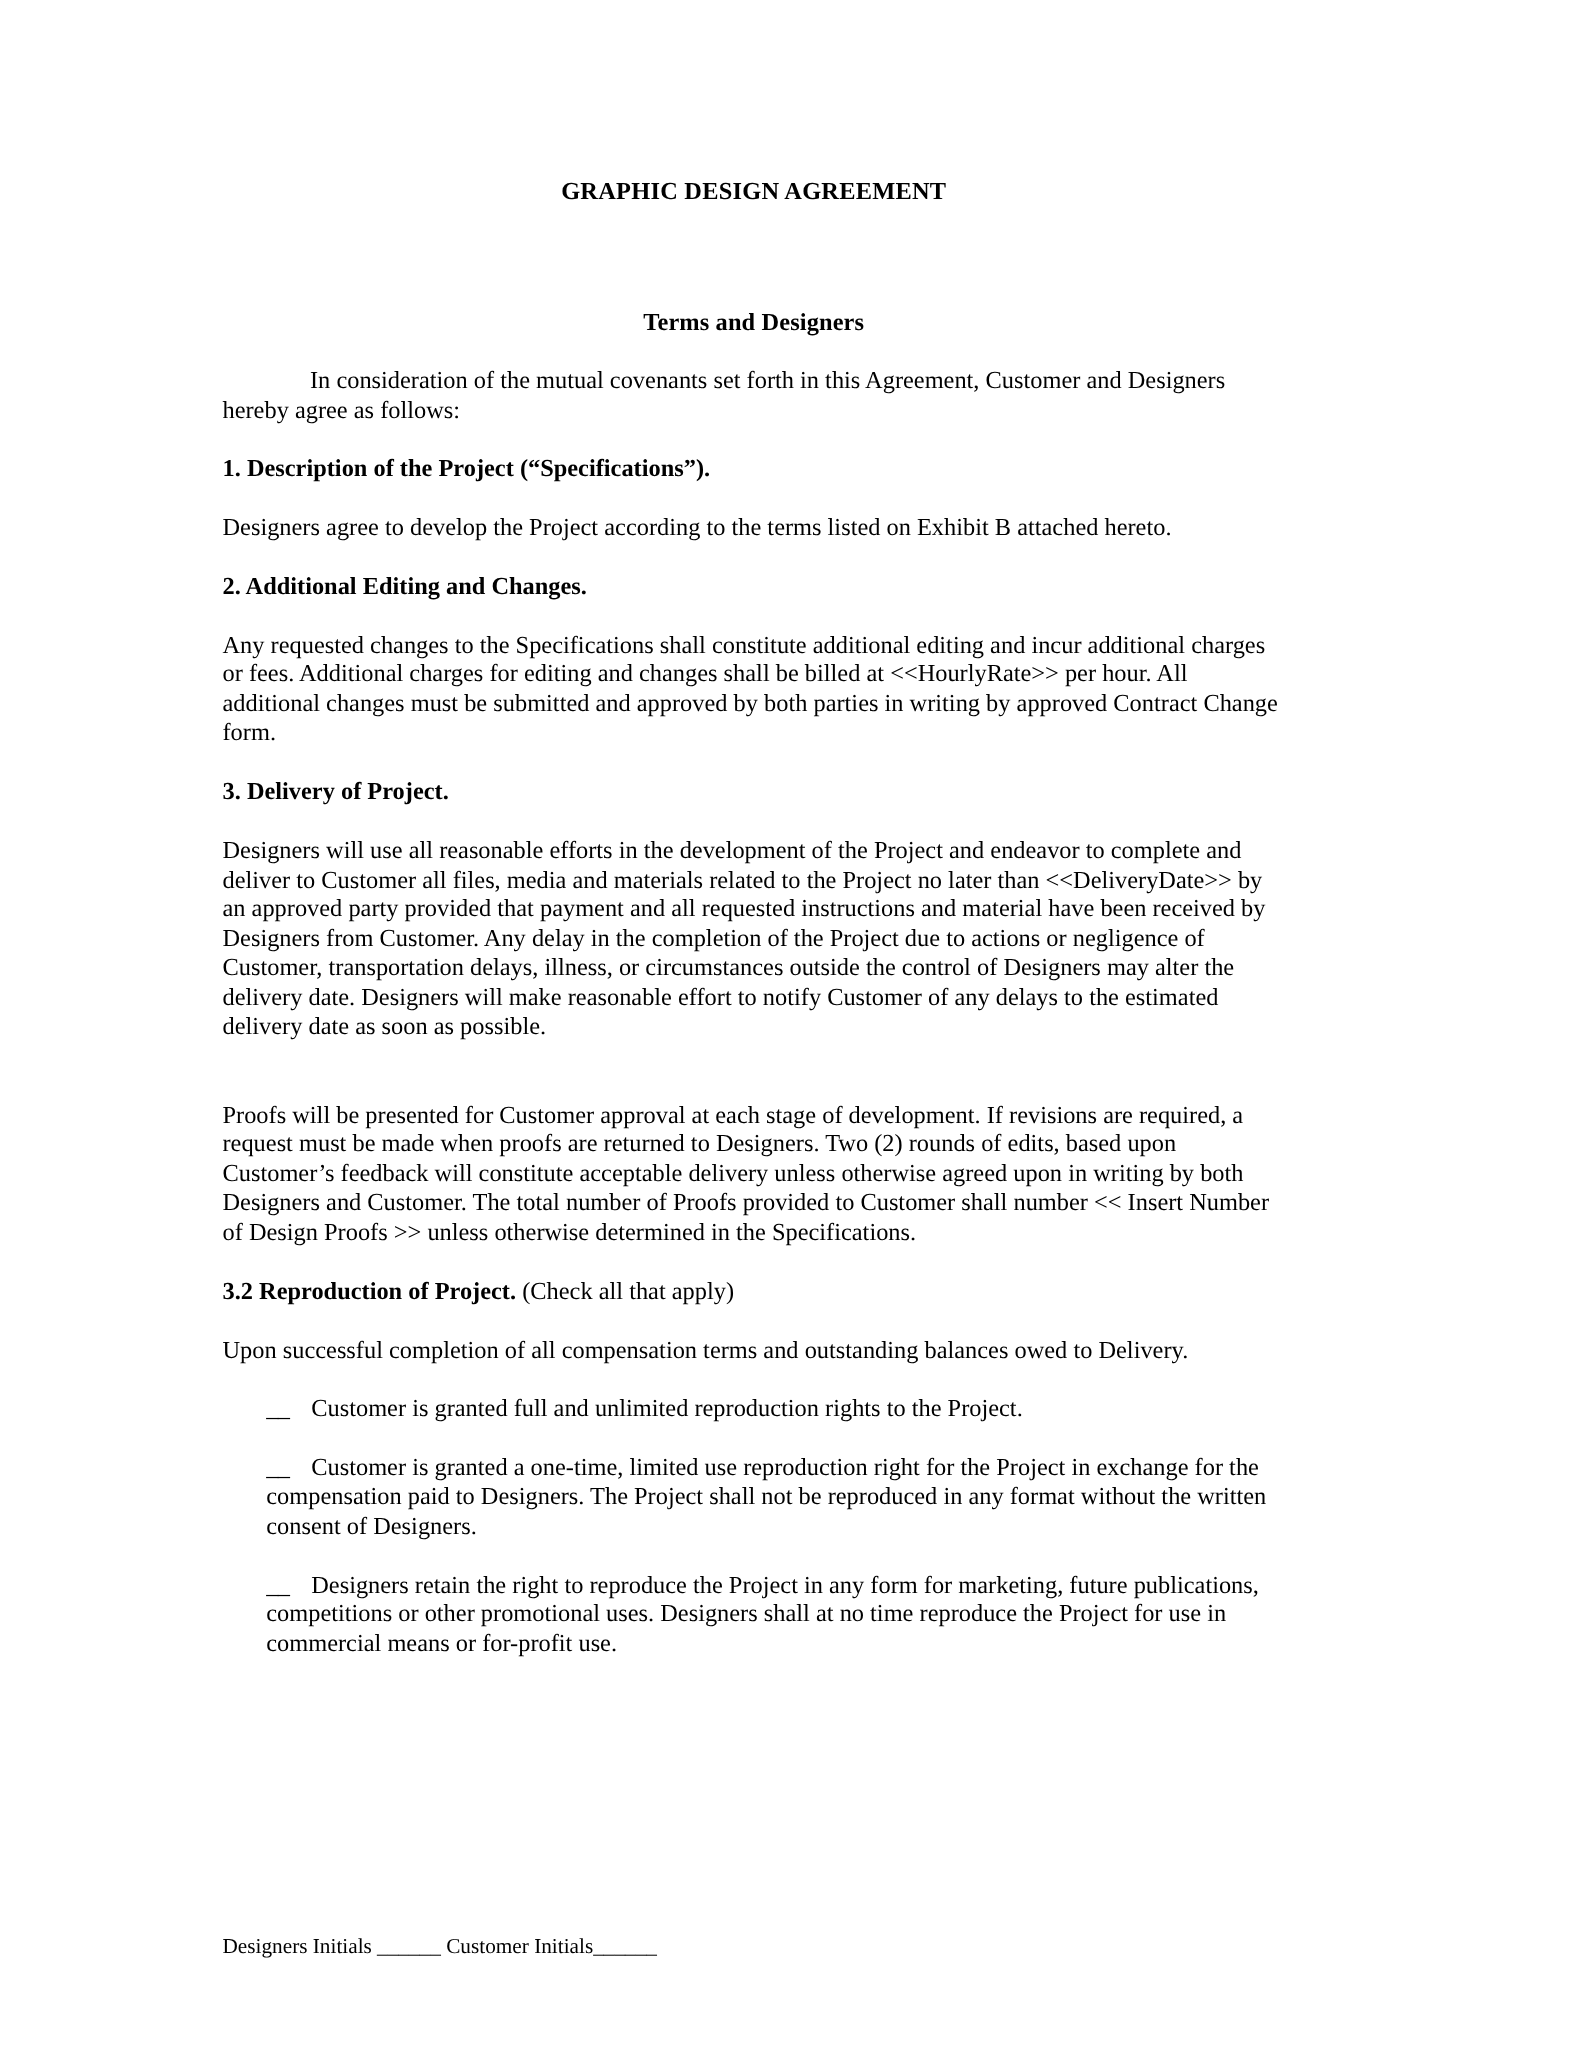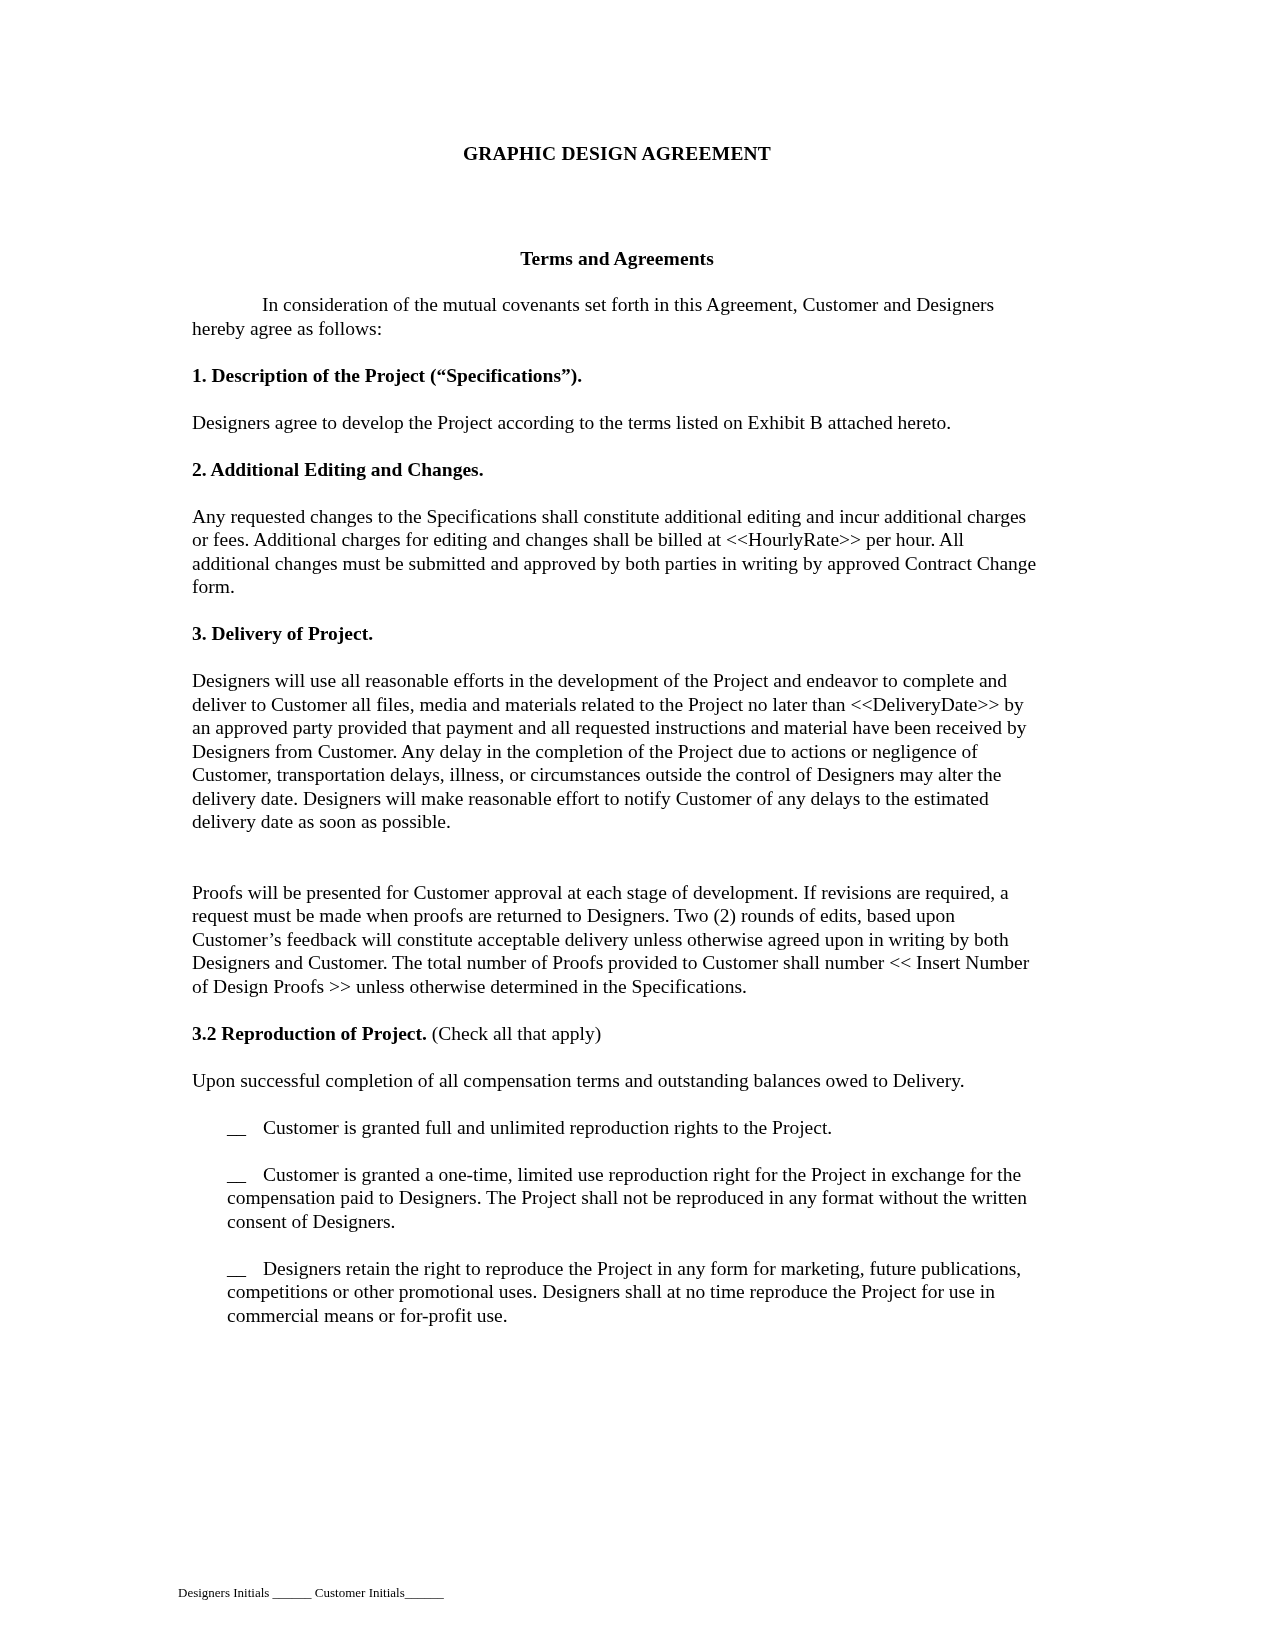--- a/index.html
+++ b/index.html
@@ -16,21 +16,21 @@
     background: #ffffff;
     font-family: "Liberation Serif", "DejaVu Serif", serif;
     color: #000000;
     overflow: hidden;
     box-sizing: border-box;
   }
 
   
   .doc {
     position: absolute;
-    left: 192px;
+    left: 178px;
     top: 0;
     width: 850px;
   }
 
   .title {
     font-size: 19.5px;
     font-weight: bold;
     text-align: center;
     letter-spacing: 0.2px;
     margin: 0;
@@ -85,42 +85,41 @@
     letter-spacing: -0.5px;
   }
 
   .spacer-sm { height: 23.5px; }
   .spacer-xs { height: 12px; }
 
   .footer {
     position: absolute;
     left: 178px;
     top: 1546px;
-    font-size: 13px;
+    font-size: 17px;
     line-height: 21px;
     white-space: pre;
-    margin-top: 36px;
   }
 </style>
 </head>
 <body>
 
 <div class="page">
   <div class="doc">
 
     <h1 class="title">GRAPHIC DESIGN AGREEMENT</h1>
 
     <div class="spacer-sm"></div>
     <div class="spacer-xs"></div>
 
 
     <div class="spacer-sm"></div>
     <div class="spacer-sm"></div>
 
-    <h2 class="center-head">Terms and Agreements</h2>
+    <h2 class="center-head">Terms and Designers</h2>
 
     <div class="spacer-sm"></div>
 
     <p class="body flush first-indent">In consideration of the mutual covenants set forth in this Agreement, Customer and Designers hereby agree as follows:</p>
 
     <div class="spacer-sm"></div>
 
     <h3 class="heading">1. Description of the Project (“Specifications”).</h3>
 
     <div class="spacer-sm"></div>

